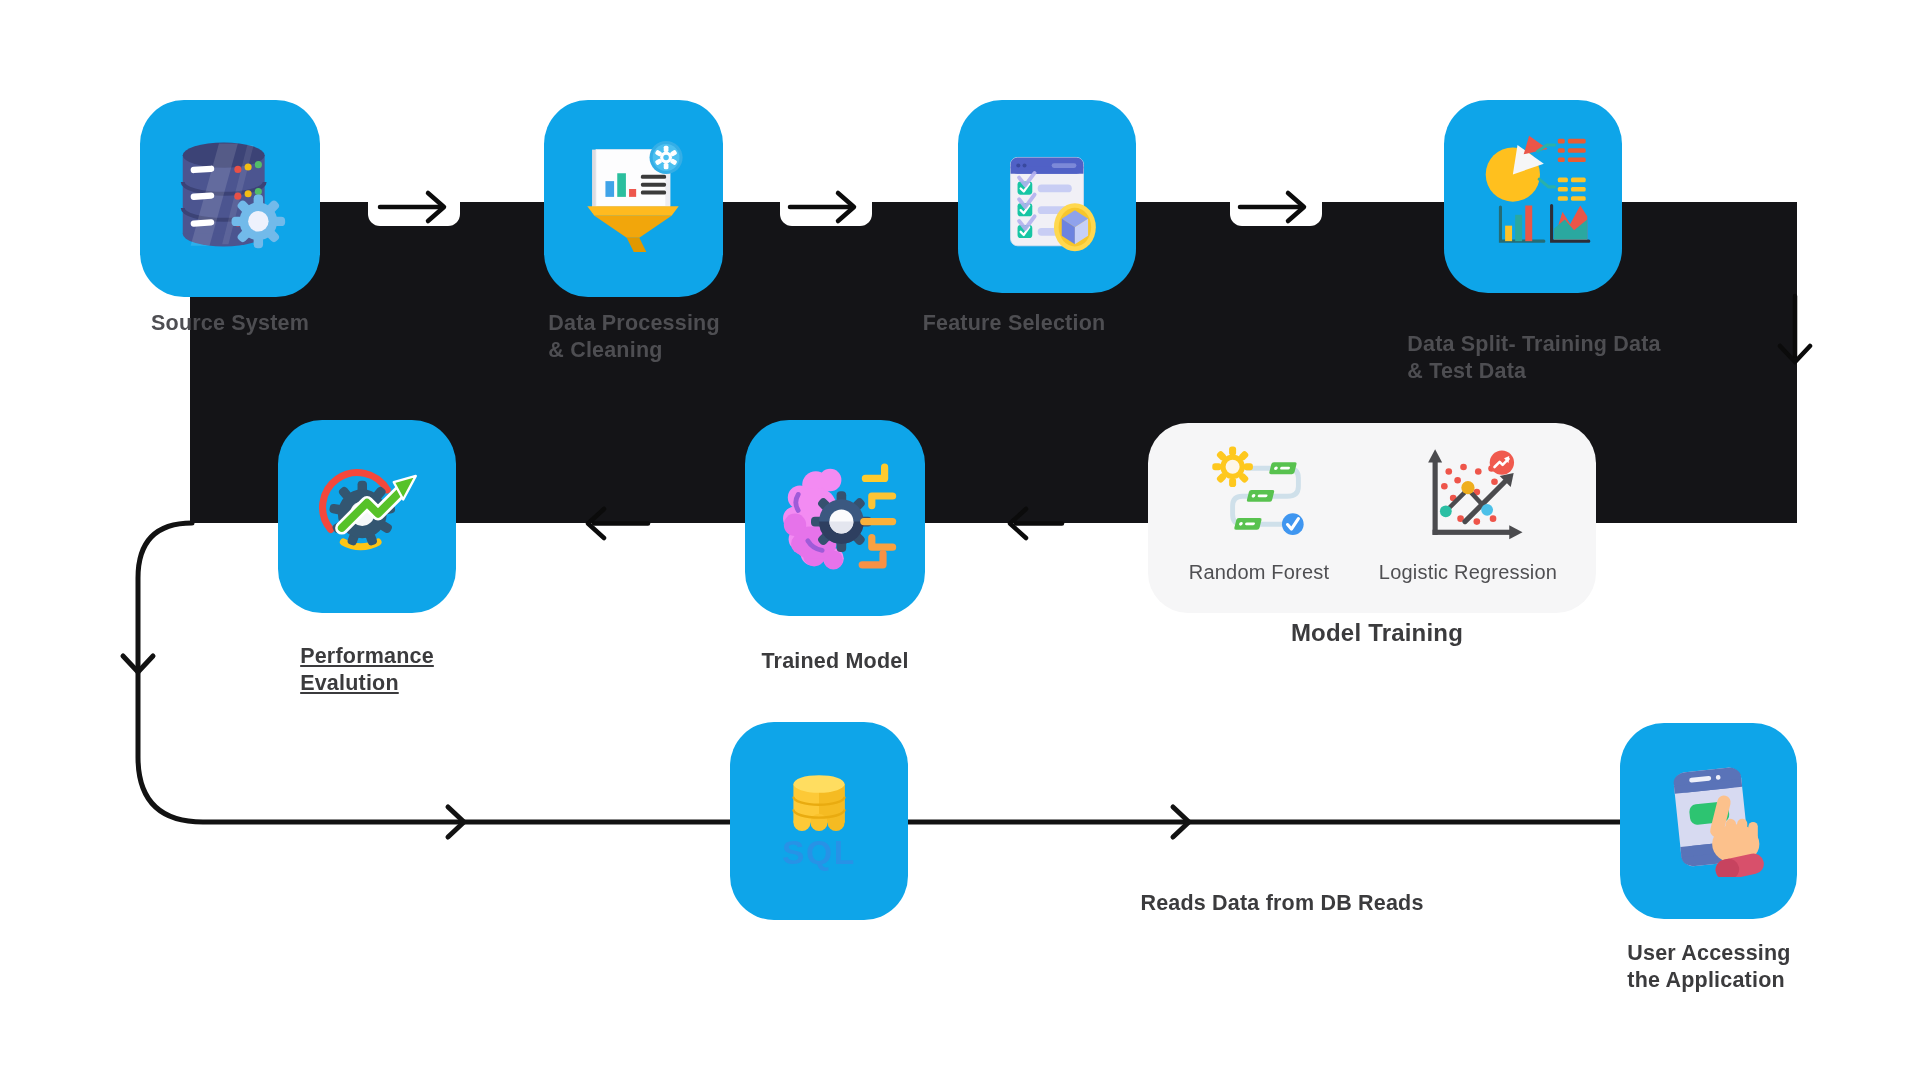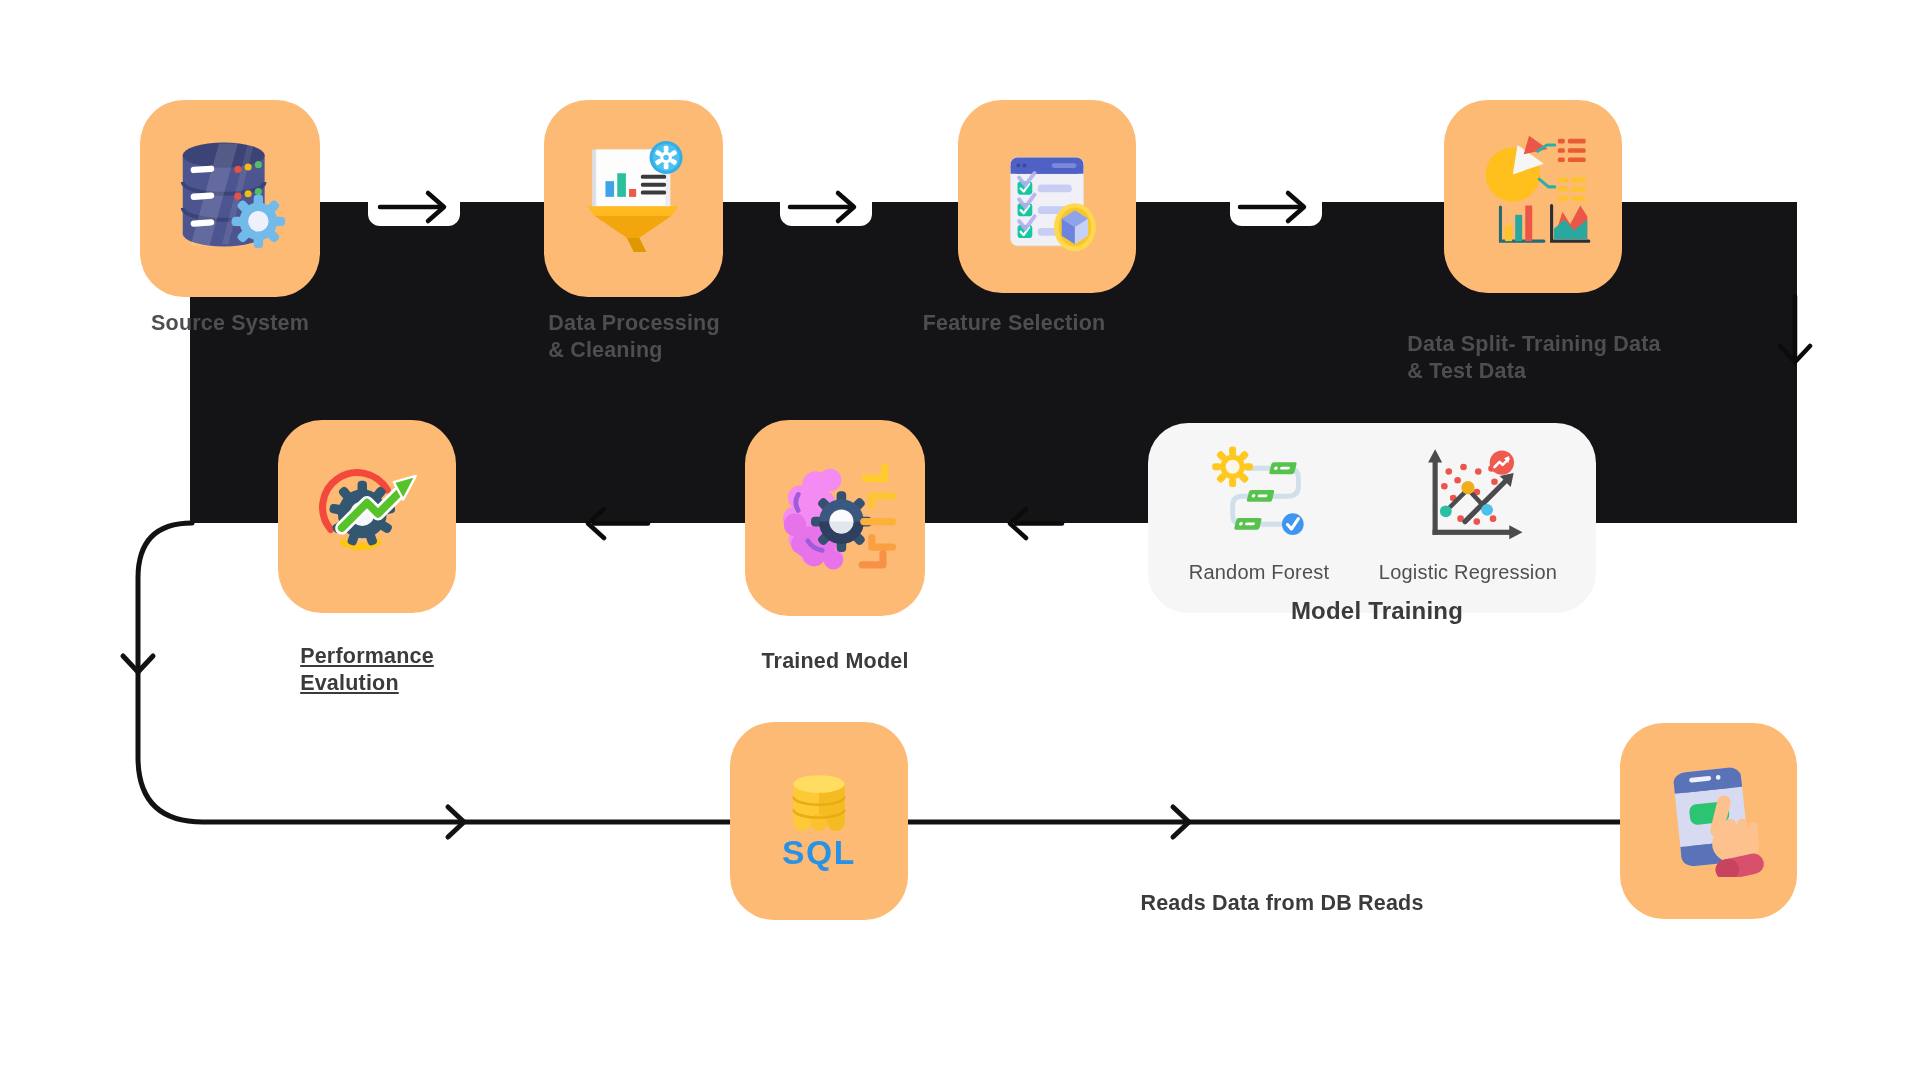--- a/index.html
+++ b/index.html
@@ -2,21 +2,21 @@
 <html><head>
 <meta charset="utf-8">
 <style>
   html,body{margin:0;padding:0;background:#fff;}
   #canvas{position:relative;width:1920px;height:1080px;background:#fff;overflow:hidden;
           font-family:"Liberation Sans","DejaVu Sans",sans-serif;}
   .band{position:absolute;left:190px;top:202px;width:1607px;height:321px;background:#141417;z-index:2;}
   .notch{position:absolute;height:36px;background:#fff;border-radius:12px;top:190px;z-index:3;}
   svg.layer{position:absolute;left:0;top:0;z-index:4;pointer-events:none;}
   svg.flow{position:absolute;left:0;top:0;z-index:1;pointer-events:none;}
-  .card{position:absolute;background:#fdba74;border-radius:44px;z-index:10;}
+  .card{position:absolute;background:#0ea5e9;border-radius:44px;z-index:10;}
   .card svg{position:absolute;}
   .wide{border-radius:40px;background:#f6f6f7;}
   .lbl{position:absolute;transform:translateX(-50%);text-align:left;white-space:pre-line;
        font-weight:700;font-size:21.5px;line-height:1.26;color:#3b3b3d;letter-spacing:.2px;z-index:11;}
   .on-band{color:#4e4e52;}
   .big{font-size:24px;}
   .sub{font-weight:400;font-size:20px;color:#4f4f52;}
 </style>
 </head>
 <body>
@@ -357,18 +357,20 @@
 
   <div class="lbl on-band" style="left:230px;top:310px;">Source System</div>
   <div class="lbl on-band" style="left:634px;top:310px;">Data Processing
 &amp; Cleaning</div>
   <div class="lbl on-band" style="left:1014px;top:310px;">Feature Selection</div>
   <div class="lbl on-band" style="left:1534px;top:295px;margin-top:36px;">Data Split- Training Data
 &amp; Test Data</div>
   <div class="lbl" style="left:367px;top:643px;text-decoration:underline;">Performance
 Evalution</div>
   <div class="lbl" style="left:835px;top:648px;">Trained Model</div>
-  <div class="lbl big" style="left:1377px;top:596px;">Model Training</div>
+  <div class="lbl big" style="left:1377px;top:618px;">Model Training</div>
   <div class="lbl sub" style="left:1259px;top:560px;">Random Forest</div>
   <div class="lbl sub" style="left:1468px;top:560px;">Logistic Regression</div>
   <div class="lbl" style="left:1282px;top:890px;">Reads Data from DB Reads</div>
+  <div class="lbl" style="left:1709px;top:940px;">User Accessing
+the Application</div>
 
 </div>
 
 </body></html>

